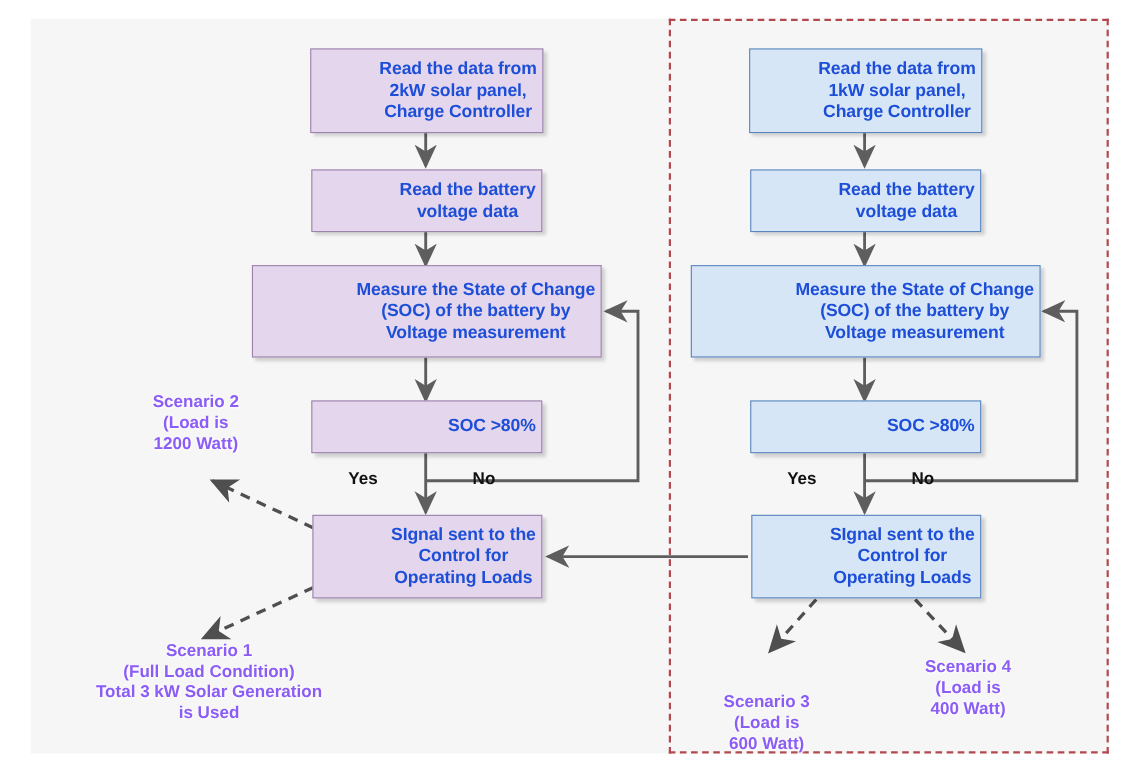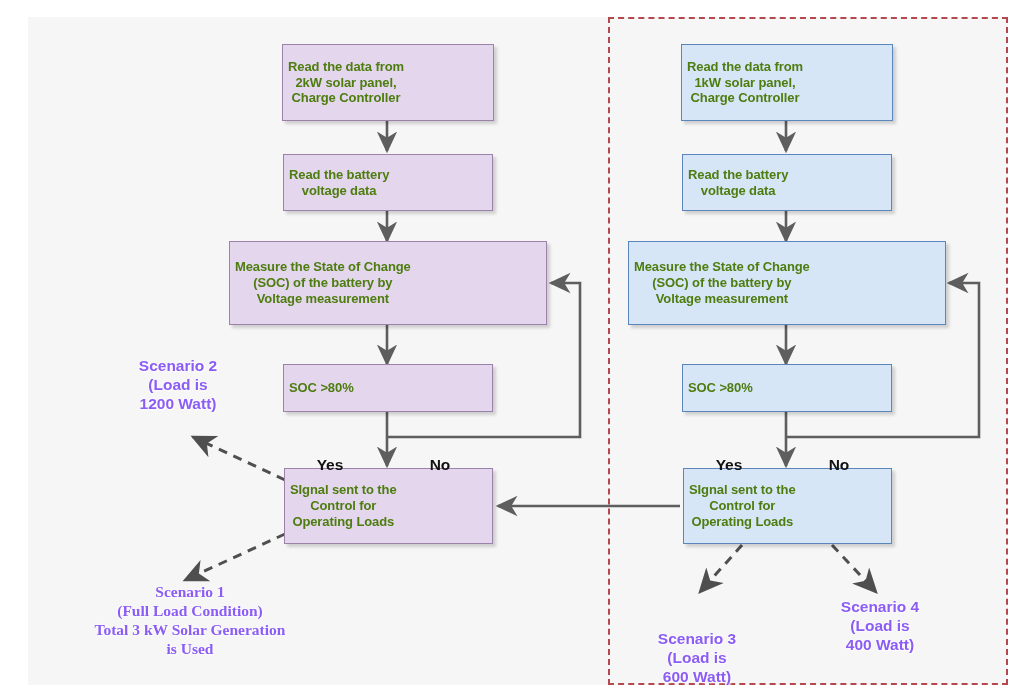--- a/index.html
+++ b/index.html
@@ -15,34 +15,34 @@
   
   .dashed-region{position:absolute;left:608px;top:17px;width:400px;height:668px;
          border:2px dashed #b3494f;box-sizing:border-box;background:transparent;}
 
   
   svg.links{position:absolute;left:0;top:0;width:1035px;height:694px;
             pointer-events:none;}
 
   
   .node{position:absolute;box-sizing:border-box;
-        display:flex;align-items:center;justify-content:flex-start;text-align:center;
-        font-weight:bold;font-size:13px;line-height:1.22;color:#4d7c0f;
+        display:flex;align-items:center;justify-content:flex-end;text-align:center;
+        font-weight:bold;font-size:16px;line-height:1.22;color:#1d4ed8;
         letter-spacing:-0.1px;
         box-shadow:3px 3px 3px rgba(0,0,0,0.16);}
   .node.purple{background:#e4d6ec;border:1px solid #9b82ab;}
   .node.blue{background:#d7e6f7;border:1px solid #5b86bb;}
   .node span{display:block;padding:0 5px;}
 
   
   .flabel{position:absolute;font-weight:bold;font-size:15.5px;color:#8b5cf6;
           text-align:center;line-height:1.22;white-space:pre-line;
           text-shadow:0 0 3px #ffffff, 1px 1px 2px rgba(255,255,255,0.9);}
   .blabel{position:absolute;font-weight:bold;font-size:15.5px;color:#111111;
-          text-align:center;margin-top:29px;}
+          text-align:center;}
 </style>
 </head>
 <body>
 
 <div id="canvas">
 
   <div class="panel"></div>
   <div class="dashed-region"></div>
 
   <svg class="links" viewBox="0 0 1035 694">
@@ -109,21 +109,21 @@
 Operating Loads</span>
   </div>
 
   <div class="blabel" style="left:295px;top:427px;width:70px;">Yes</div>
   <div class="blabel" style="left:405px;top:427px;width:70px;">No</div>
 
   <div class="flabel" style="left: 104px; top: 357px; width: 148px; white-space: pre-line;">Scenario 2
 (Load is
 1200 Watt)</div>
 
-  <div class="flabel" style="left: 34px; top: 583px; width: 312px; white-space: pre-line; font-family: Liberation Serif, serif;">Scenario 1
+  <div class="flabel" style="left: 34px; top: 583px; width: 312px; white-space: pre-line;">Scenario 1
 (Full Load Condition)
 Total 3 kW Solar Generation
 is Used</div>
 
   <div class="node blue" style="left:681px;top:44px;width:212px;height:77px;">
     <span style="white-space: pre-line;">Read the data from
 1kW solar panel,
 Charge Controller</span>
   </div>
 

